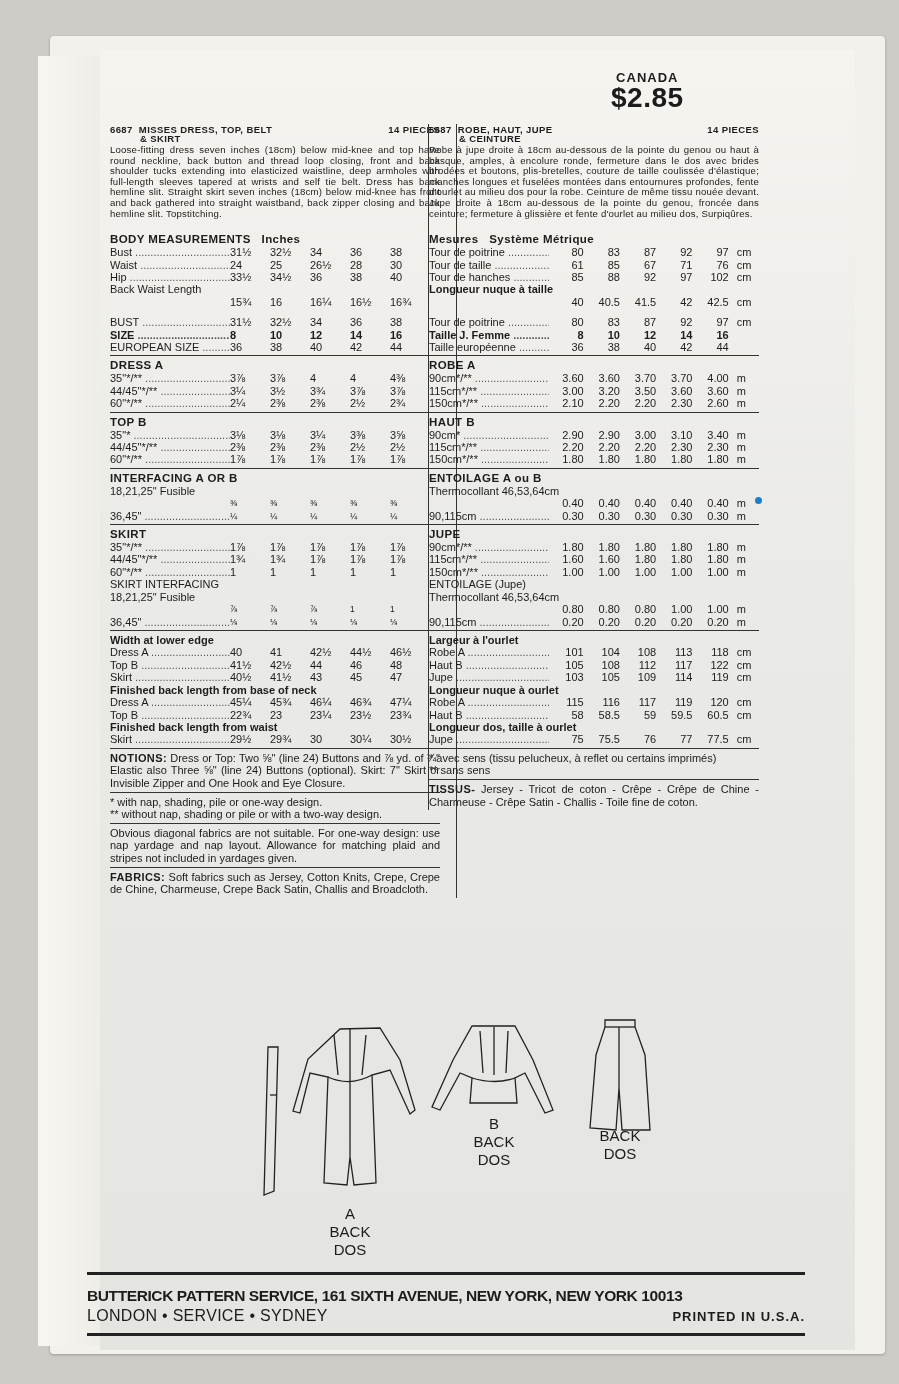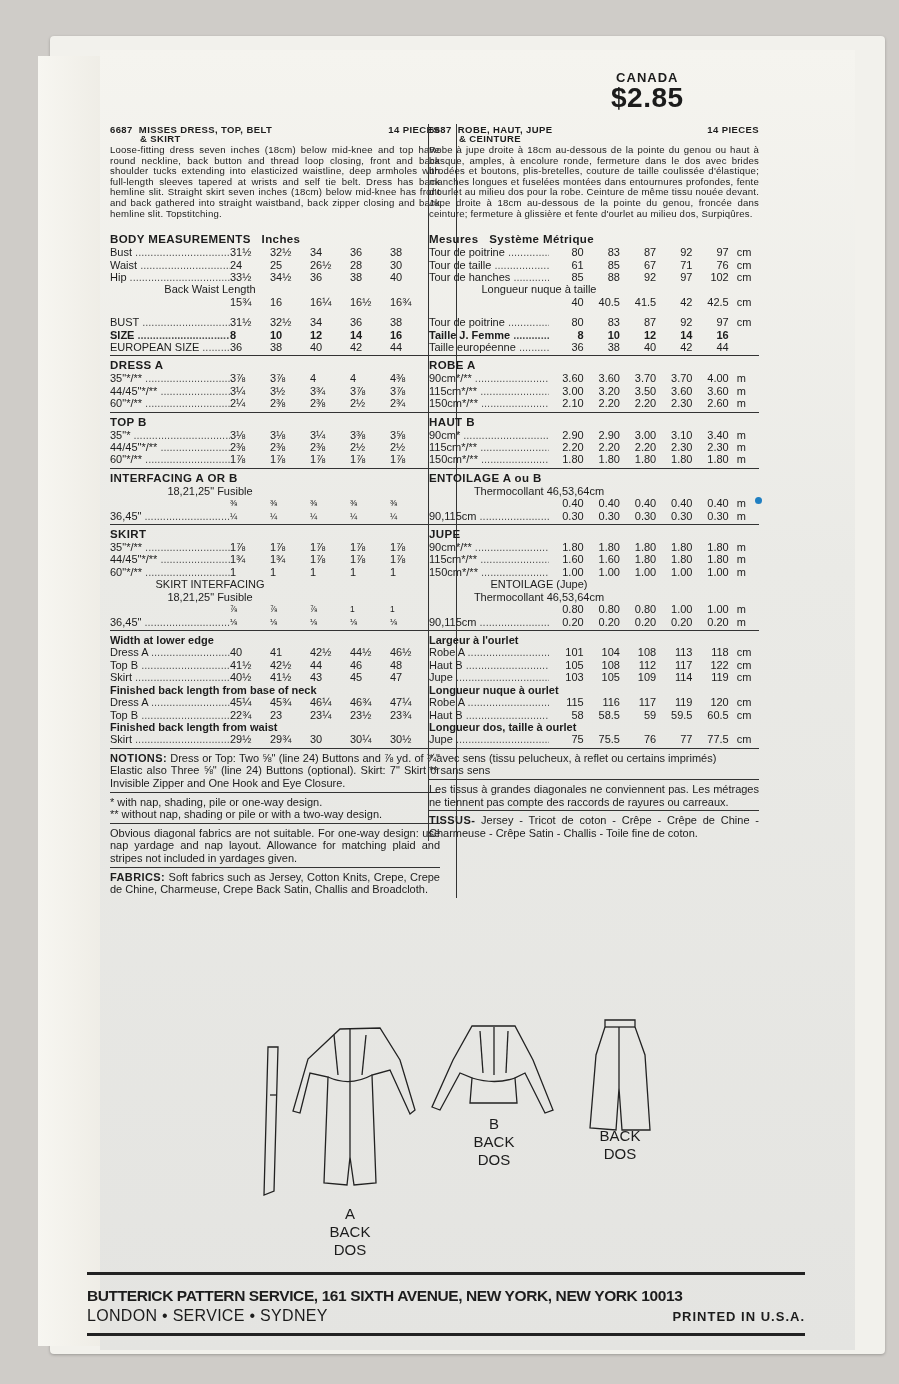--- a/index.html
+++ b/index.html
@@ -38,21 +38,21 @@
 
   .hdr { display:flex; justify-content:space-between; font-weight:bold; font-size:9.5px; letter-spacing:.4px; }
   .hdr-sub { font-weight:bold; font-size:9.5px; padding-left:30px; letter-spacing:.4px; margin-top:-2px; }
   .desc { font-size:9.6px; line-height:10.6px; text-align:justify; margin-top:1px; letter-spacing:.2px; }
 
   .sec { border-top:1.5px solid #333; padding:3px 0 2px 0; }
   .sec.first { border-top:none; padding-top:14px; }
   .sec-title { font-weight:bold; font-size:11.5px; letter-spacing:.4px; line-height:13px; }
   .sub-title { font-weight:bold; font-size:11px; line-height:12.5px; }
   .row { display:flex; font-size:11px; line-height:12.4px; }
-  .row .lbl { width:120px; white-space:nowrap; overflow:hidden;text-align:center; }
+  .row .lbl { width:120px; white-space:nowrap; overflow:hidden; }
   .row .lbl::after { content:" ........................................"; color:#555; }
   .row .lbl.nodots::after { content:""; }
   .row .v { width:40px; text-align:left; }
   .row .v.small { font-size:8.5px; }
   .row.bold { font-weight:bold; }
   .unit { width:20px; text-align:left; }
   .fr .row .lbl { width:130px; }
   .fr .row .v { width:37px; text-align:right; padding-right:2px; }
   .fr .row .unit { padding-left:6px; width:24px; }
   .note { font-size:11px; line-height:12.6px; text-align:justify; }
@@ -372,21 +372,21 @@
         <div class="row">
           <div class="lbl">Tour de hanches</div>
           <div class="v">85</div>
           <div class="v">88</div>
           <div class="v">92</div>
           <div class="v">97</div>
           <div class="v">102</div>
           <div class="unit">cm</div>
         </div>
         <div class="row">
-          <div class="lbl nodots" style="width: 220px;">Longueur nuque à taille</div>
+          <div class="lbl nodots" style="width: 220px; font-weight: bold;">Longueur nuque à taille</div>
         </div>
         <div class="row">
           <div class="lbl nodots"></div>
           <div class="v">40</div>
           <div class="v">40.5</div>
           <div class="v">41.5</div>
           <div class="v">42</div>
           <div class="v">42.5</div>
           <div class="unit">cm</div>
         </div>
@@ -613,21 +613,20 @@
           <div class="v">76</div>
           <div class="v">77</div>
           <div class="v">77.5</div>
           <div class="unit">cm</div>
         </div>
       </div>
       <div class="sec note">
         <div>* avec sens (tissu pelucheux, à reflet ou certains imprimés)</div>
         <div>** sans sens</div>
       </div>
-      <div class="sec note">Les tissus à grandes diagonales ne conviennent pas. Les métrages ne tiennent pas compte des raccords de rayures ou carreaux.</div>
       <div class="sec note"><b>TISSUS-</b> <span>Jersey - Tricot de coton - Crêpe - Crêpe de Chine - Charmeuse - Crêpe Satin - Challis - Toile fine de coton.</span></div>
     </div>
 </div>
 
 <div class="dot-blue"></div>
 
 <div class="illus">
   <svg width="450" height="240" viewBox="0 0 450 240" style="position:absolute;left:0;top:0" fill="none" stroke="#222" stroke-width="1.3">
 
     <path d="M18 32 L28 32 L24 176 L14 180 Z"></path>

